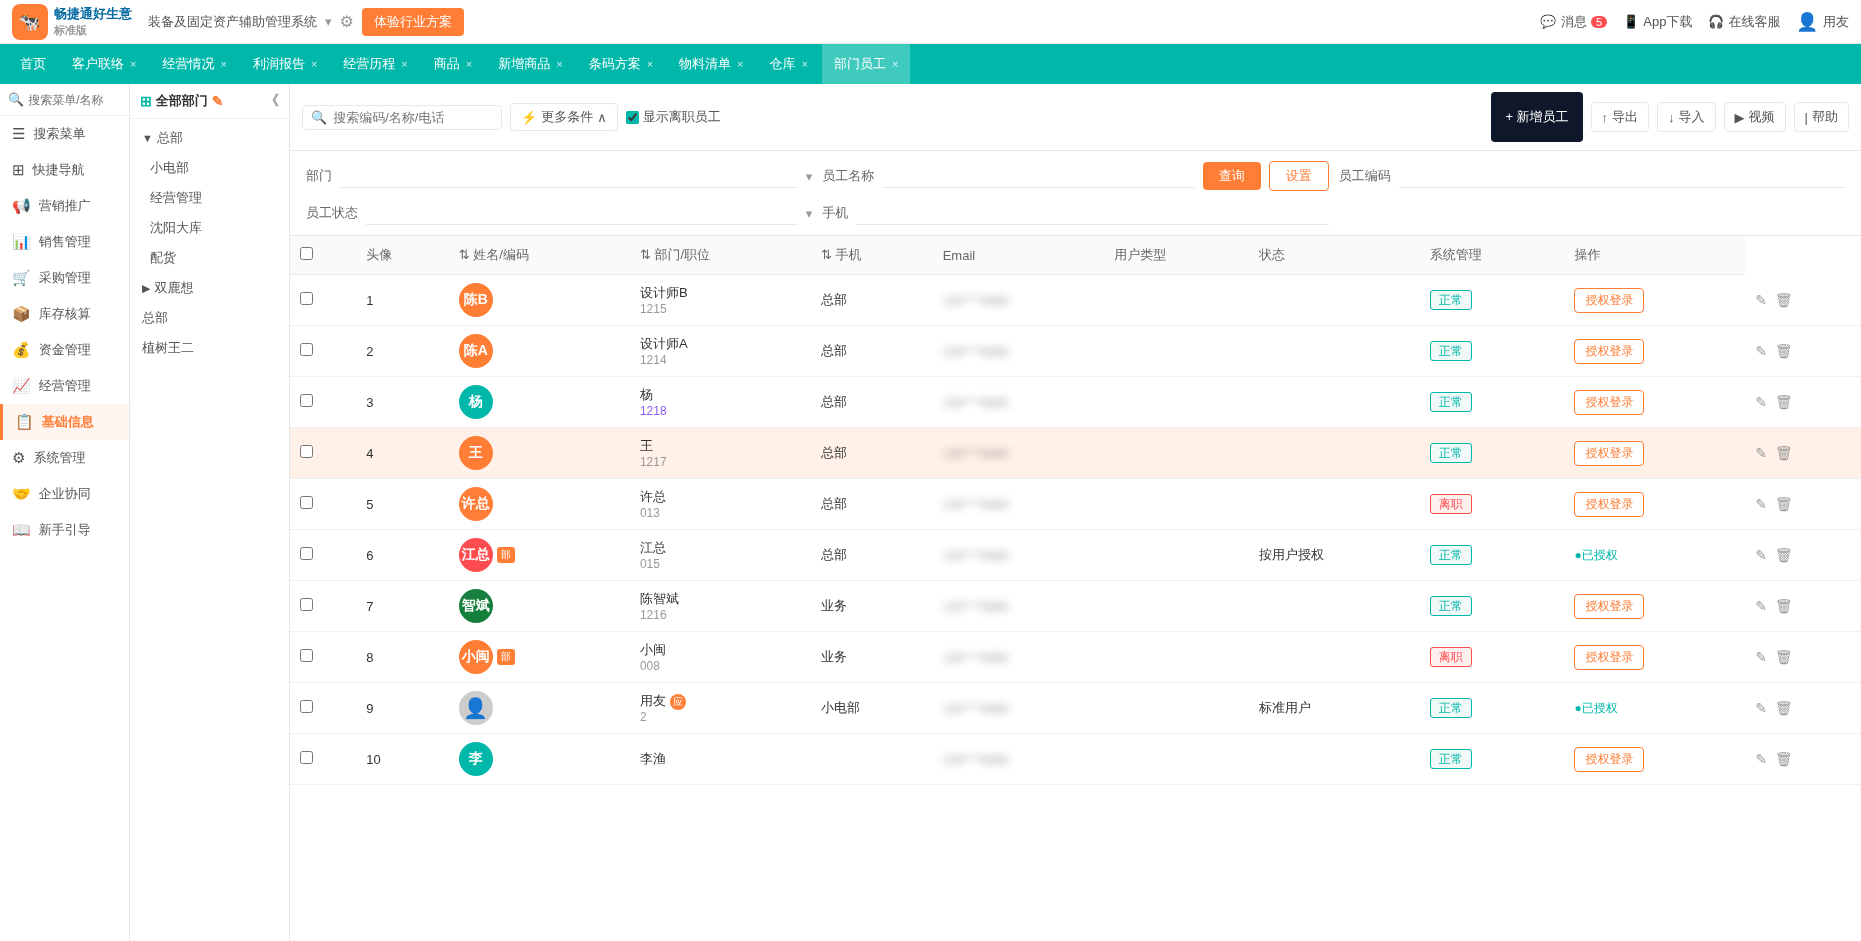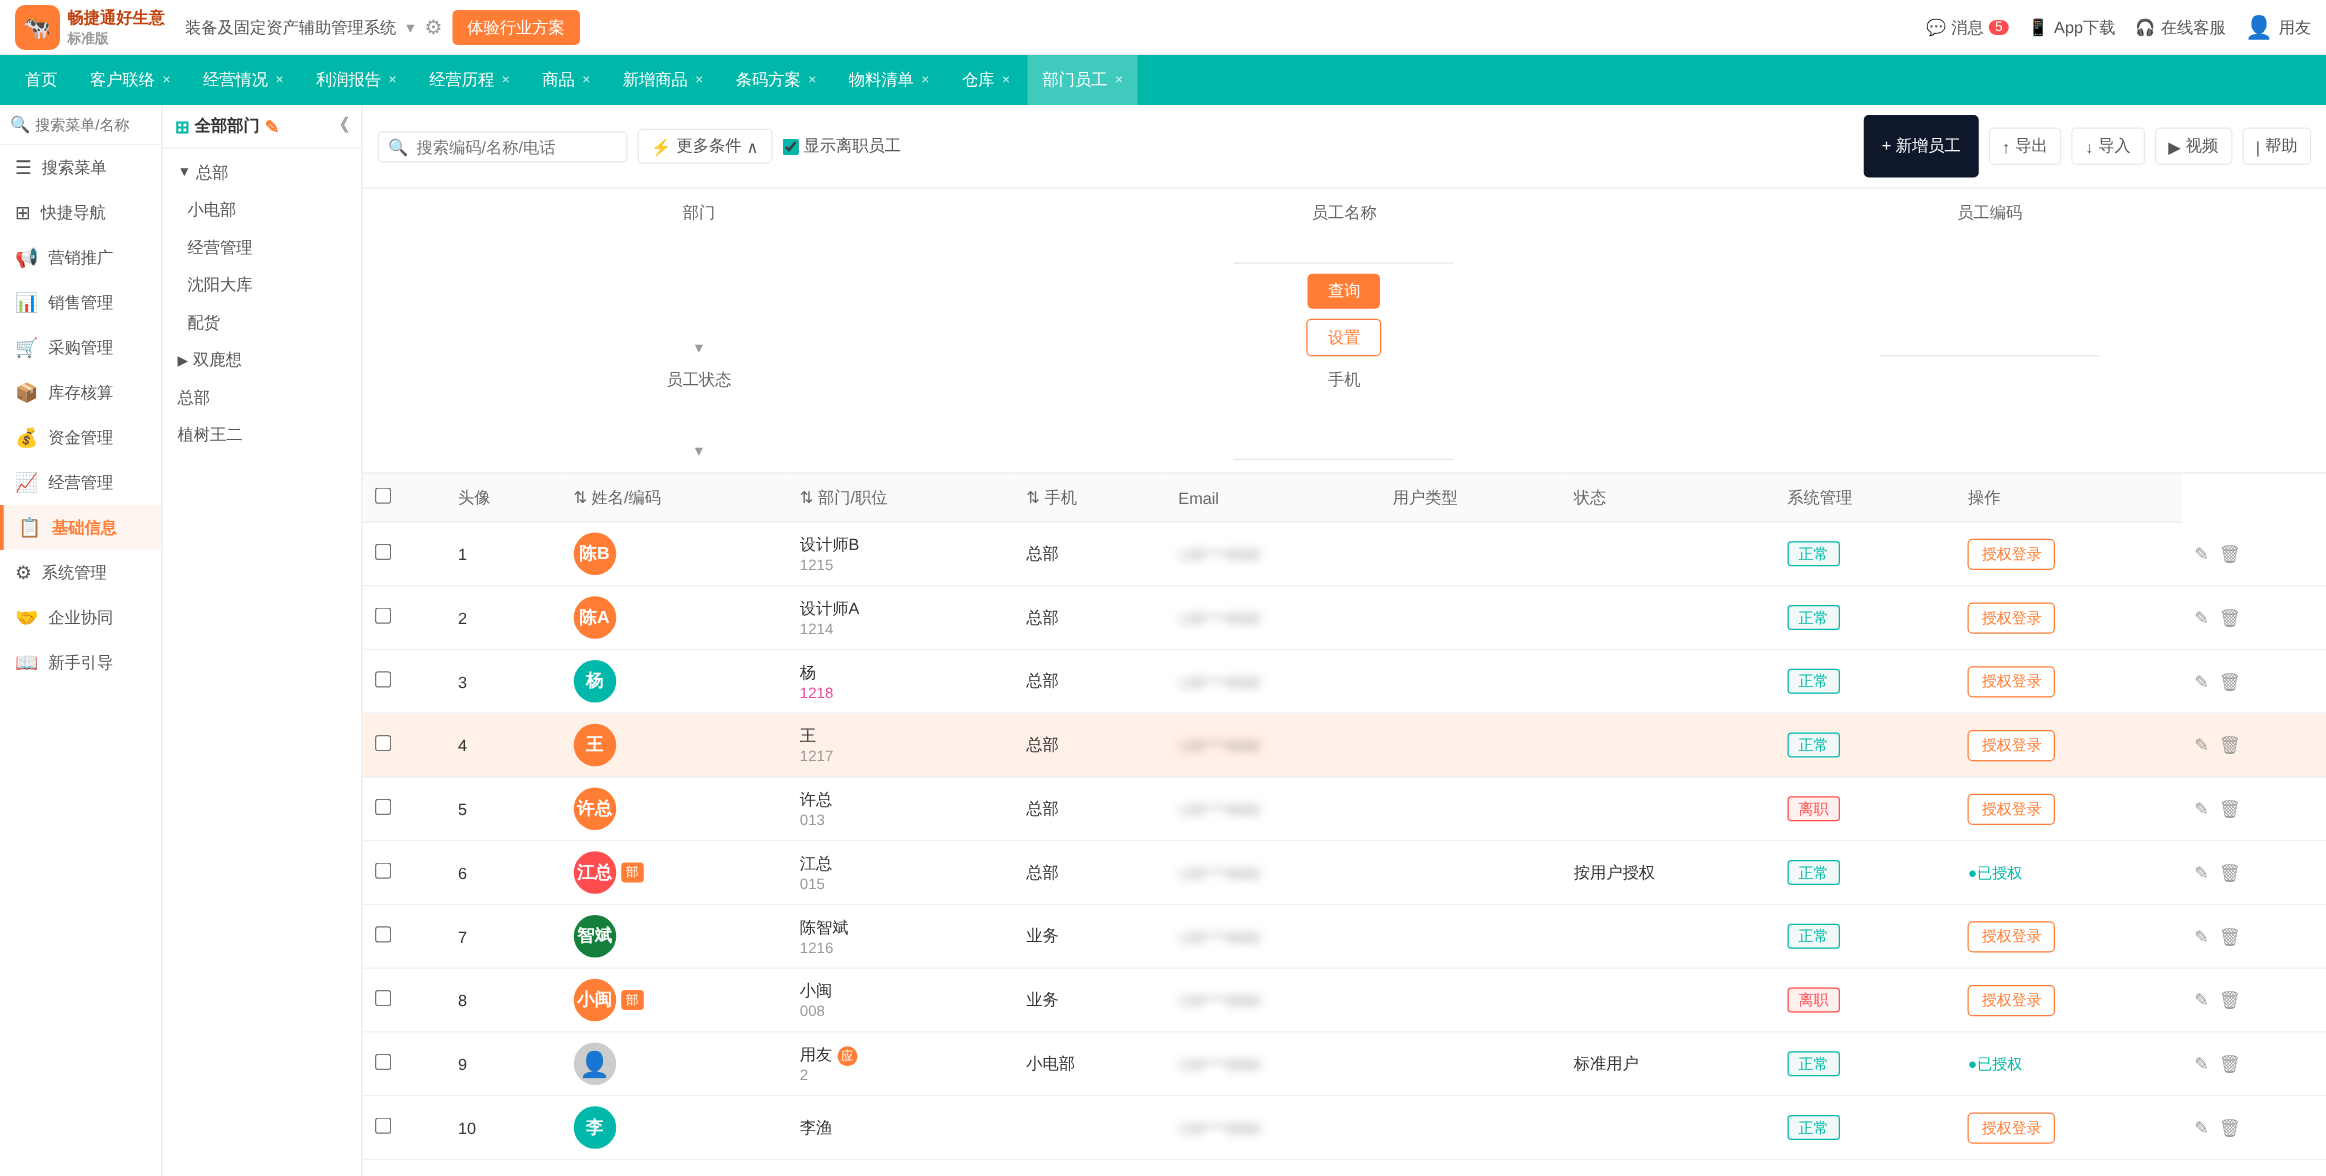--- a/index.html
+++ b/index.html
@@ -100,21 +100,21 @@
     .checkbox-teal { accent-color: #00b8a9; }
     .toolbar-right { margin-left: auto; display: flex; align-items: center; gap: 8px; }
     .btn-add { background: #0f172a; color: white; border: none; border-radius: 4px; padding: 16px 14px; cursor: pointer; font-size: 13px; }
     .btn-outline { background: white; border: 1px solid #e8e8e8; border-radius: 4px; padding: 5px 10px; cursor: pointer; font-size: 13px; color: #555; display: flex; align-items: center; gap: 4px; }
 
     
     .filter-row {
       background: white; border-bottom: 1px solid #e8e8e8; padding: 10px 16px;
       display: grid; grid-template-columns: 1fr 1fr 1fr; gap: 10px;
     }
-    .filter-field { display: flex; align-items: center; gap: 8px; flex-direction: column; }
+    .filter-field { display: flex; align-items: center; gap: 8px; }
     .filter-label { color: #666; font-size: 13px; white-space: nowrap; }
     .filter-input {
       flex: 1; border: none; border-bottom: 1px solid #e8e8e8; outline: none;
       font-size: 13px; padding: 4px 0; color: #333;
     }
     .filter-select {
       flex: 1; border: none; border-bottom: 1px solid #e8e8e8; outline: none;
       font-size: 13px; padding: 4px 0; color: #333; background: white; appearance: none; cursor: pointer;
     }
     .btn-query { background: #ff7d35; color: white; border: none; border-radius: 4px; padding: 5px 16px; cursor: pointer; font-size: 13px; }
@@ -160,21 +160,21 @@
     .page-input { width: 40px; border: 1px solid #e8e8e8; border-radius: 3px; padding: 3px 6px; text-align: center; font-size: 13px; }
   </style>
 </head>
 <body>
 
 <div class="top-bar">
   <div class="top-bar-left">
     <div class="logo-area">
       <div class="logo-icon">🐄</div>
       <div>
-        <div style="font-size:13px;font-weight:bold;color:#c2410c;">畅捷通好生意</div>
+        <div style="font-size:13px;font-weight:bold;color:#0369a1;">畅捷通好生意</div>
         <div style="font-size:11px;color:#999;">标准版</div>
       </div>
     </div>
     <span style="color:#555;font-size:13px;margin-left:8px;">装备及固定资产辅助管理系统</span>
     <span style="color:#999;font-size:13px;">▾</span>
     <span class="gear-icon">⚙</span>
     <button class="trial-btn">体验行业方案</button>
   </div>
   <div class="top-bar-right">
     <div class="top-right-item">
@@ -445,21 +445,21 @@
                 <tr>
                   <td><input type="checkbox" style=""></td>
                   <td>3</td>
                   <td>
                     <div style="display:flex;align-items:center;">
                       <div class="avatar" style="background:#00b8a9;">杨</div>
                     </div>
                   </td>
                   <td>
                     <div>杨</div>
-                    <div style="color:#ec4899;font-size:12px;">1218</div>
+                    <div style="color:#8b5cf6;font-size:12px;">1218</div>
                   </td>
                   <td>总部</td>
                   <td><span class="blurred">138****8888</span></td>
                   <td></td>
                   <td></td>
                   <td><span class="status-badge status-normal">正常</span></td>
                   <td><button class="auth-btn">授权登录</button></td>
                   <td>
                     <div class="op-icons">
                       <span class="op-icon">✎</span>

